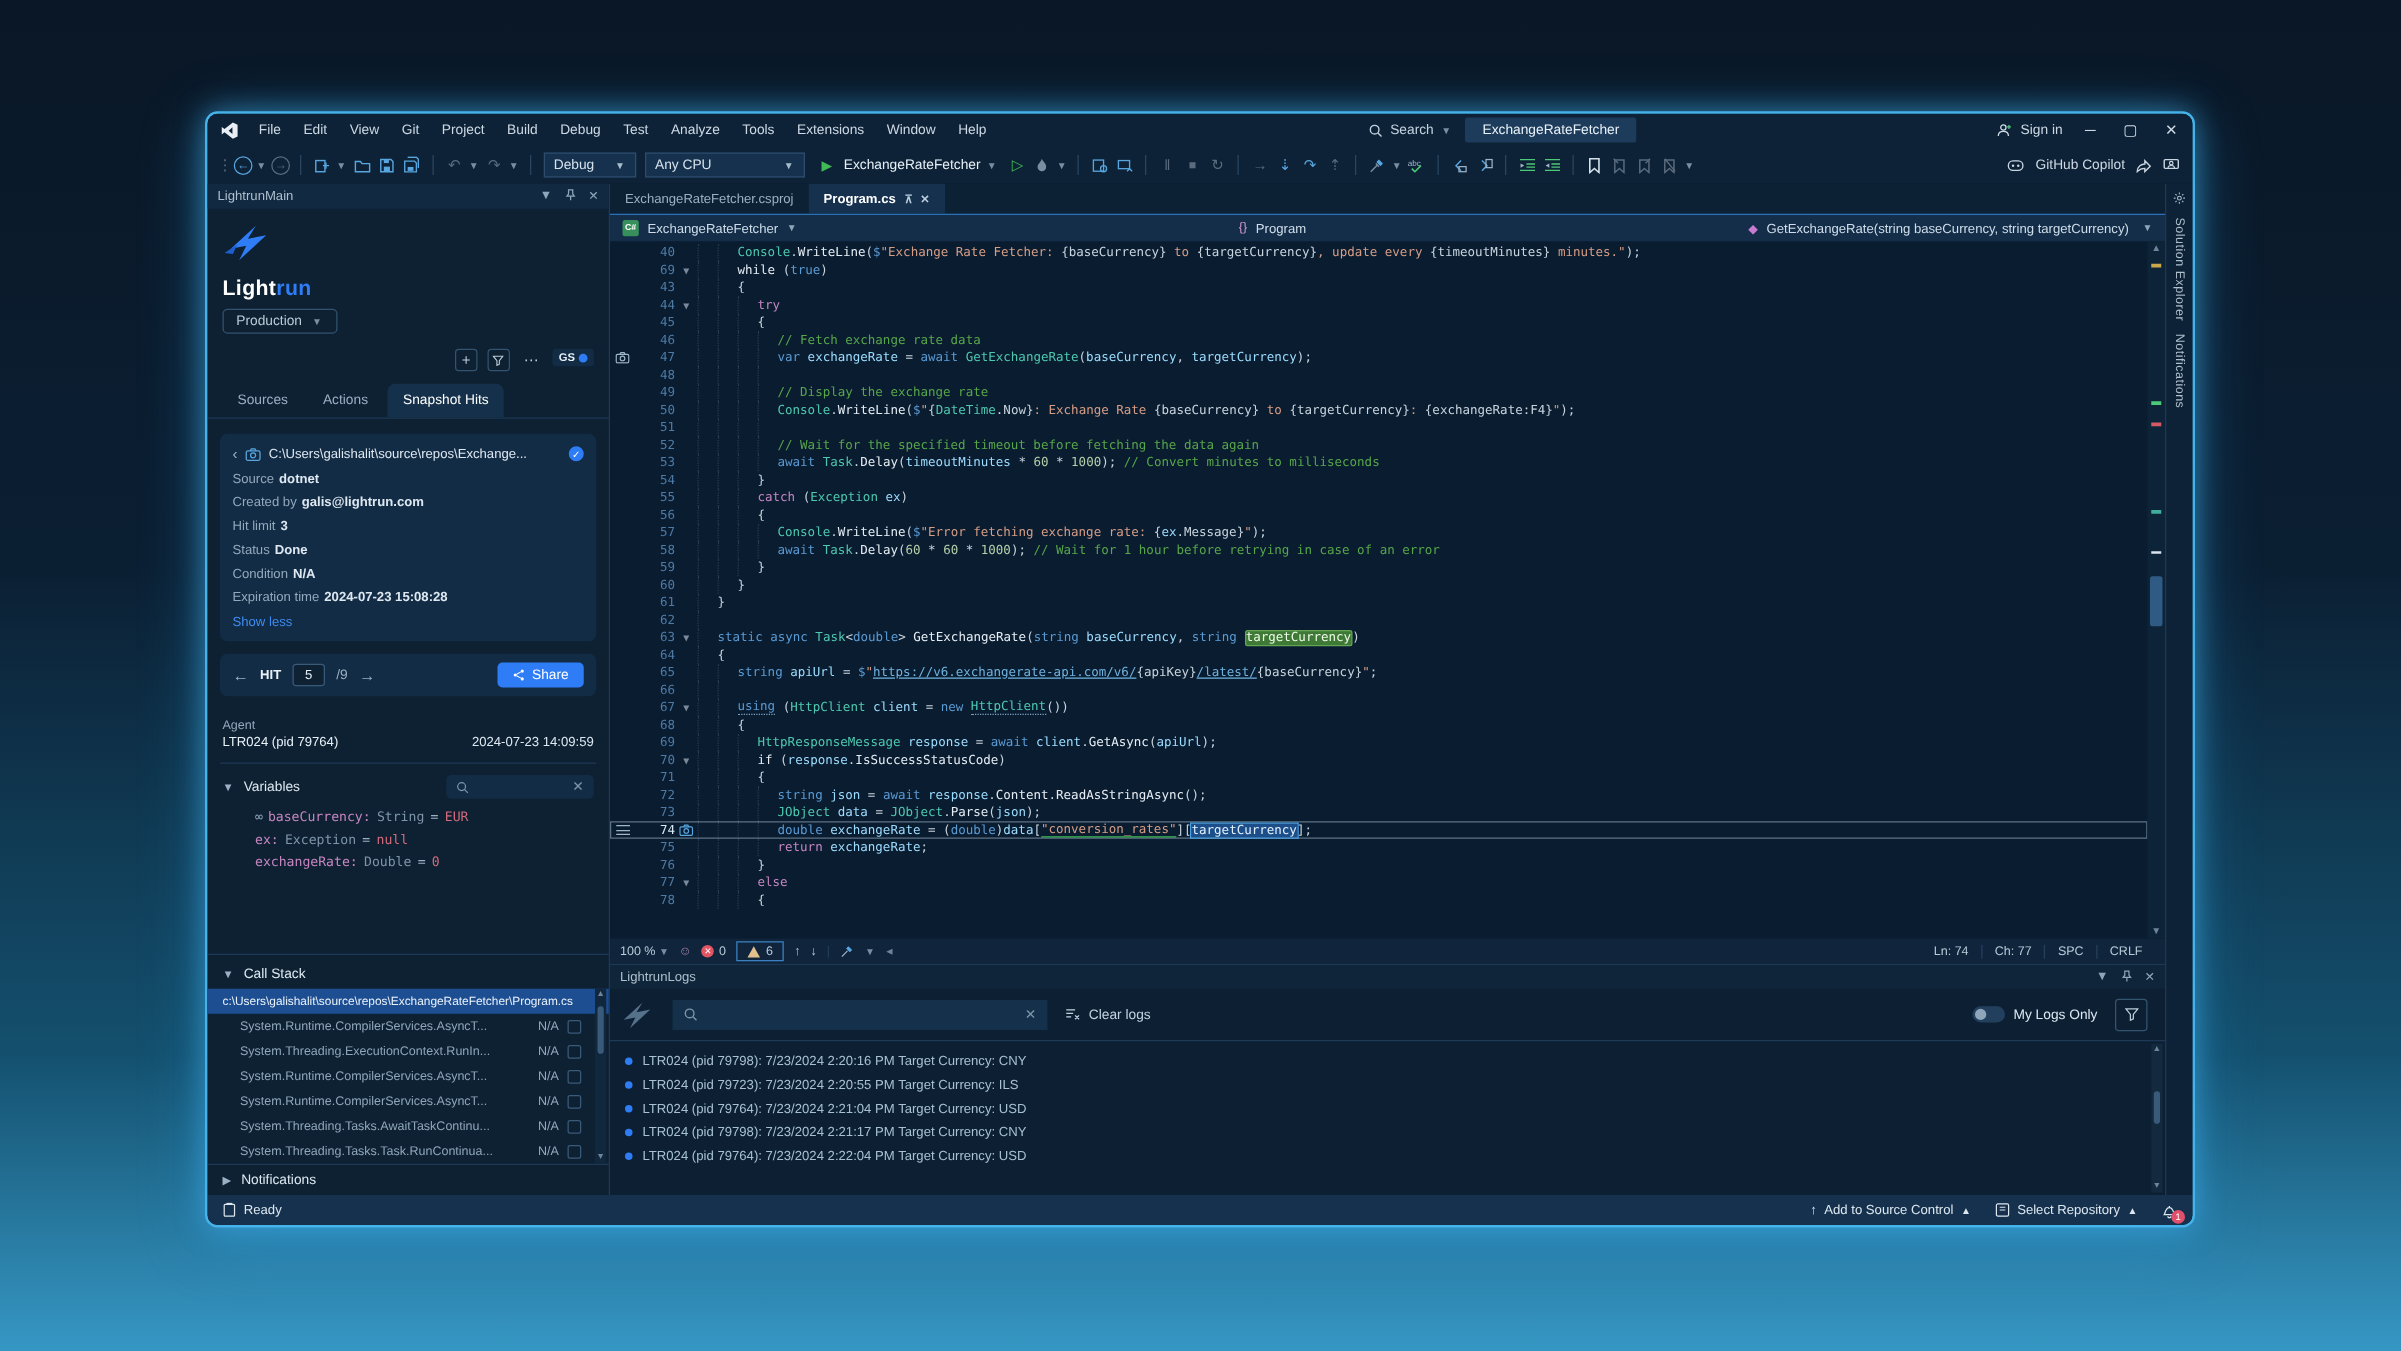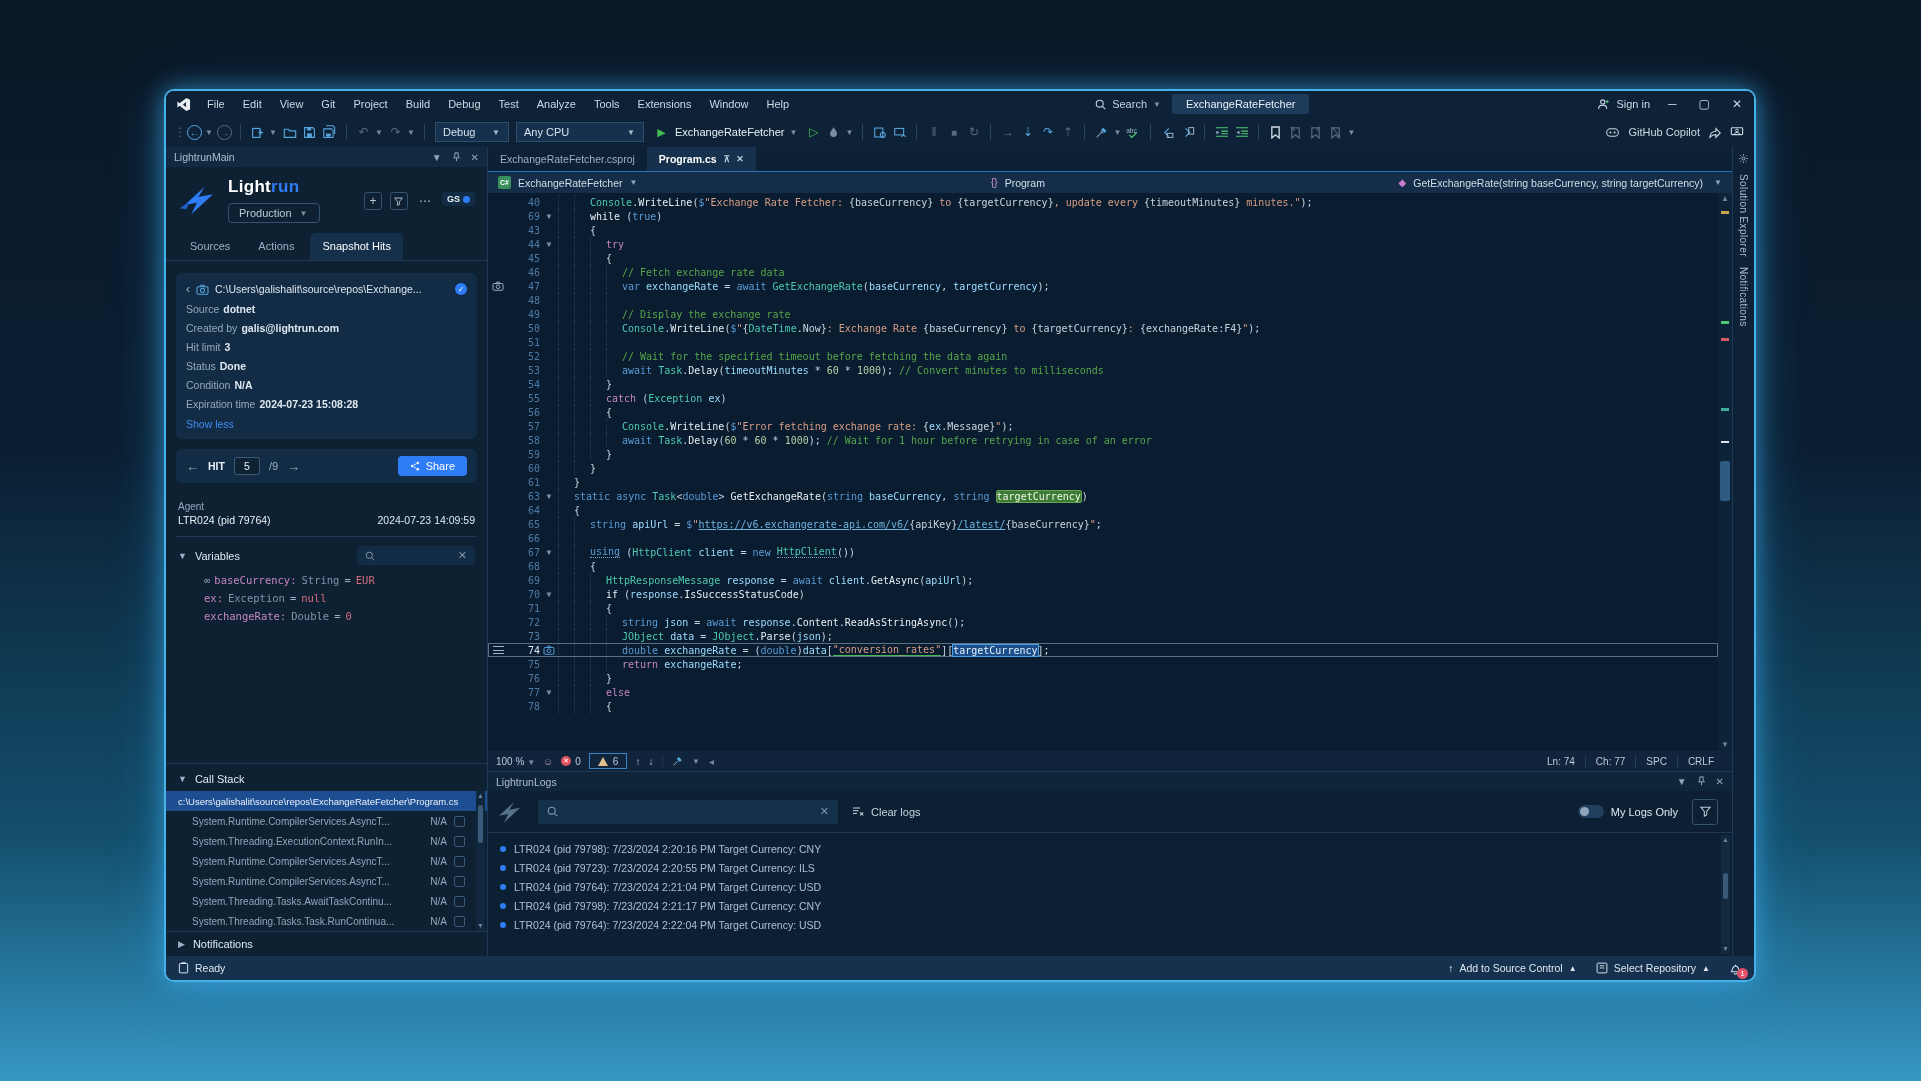--- a/index.html
+++ b/index.html
@@ -29,21 +29,21 @@
   .tselect { display:flex; align-items:center; gap:8px; background:#16314e; border:1px solid #2c4d6e; padding:2px 7px; color:#d5e2ec; margin:0 2px; height:20px; }
   .tselect .caret{ color:#a8bccd; }
   .runbtn { display:flex; align-items:center; gap:5px; color:#e8f1f8; padding:2px 4px; }
   .copilot { margin-left:auto; display:flex; align-items:center; gap:8px; color:#cdd9e5; }
   
   .mainrow { flex:1; display:flex; min-height:0; }
   
   .lpanel { width:322px; flex:0 0 auto; background:#0e2132; border-right:1px solid #1d3955; display:flex; flex-direction:column; }
   .lpanel-title { height:20px; background:#112941; display:flex; align-items:center; padding:0 8px; color:#aebfcd; font-size:10.5px; }
   .lpanel-title .wctl { margin-left:auto; display:flex; gap:10px; color:#8fa6ba; font-size:10px; }
-  .lbrand { display:flex; align-items:center; padding:10px 12px 6px 12px; gap:10px; }
+  .lbrand { display:flex; padding:10px 12px 6px 12px; gap:10px;flex-direction:column; }
   .lbrand-name { font-size:17px; font-weight:bold; color:#fff; letter-spacing:.3px; }
   .lbrand-name b { color:#2f7df6; font-weight:bold; }
   .lenv { display:inline-flex; align-items:center; gap:8px; border:1px solid #33536f; border-radius:4px; padding:3px 10px; color:#b8cbd9; margin-top:6px; }
   .lhdr-actions { margin-left:auto; display:flex; align-items:flex-start; gap:8px; padding-top:2px; }
   .sqbtn { width:18px; height:18px; border:1px solid #33536f; border-radius:3px; display:flex; align-items:center; justify-content:center; color:#b8cbd9; font-size:12px; }
   .gs-chip { display:flex; align-items:center; gap:3px; background:#132c45; border-radius:3px; padding:2px 5px; color:#e8f1f8; font-size:9px; font-weight:bold; }
   .gs-dot { width:7px; height:7px; border-radius:50%; background:#2f7df6; }
   .ltabs { display:flex; padding:4px 12px 0 12px; gap:4px; border-bottom:1px solid #1d3955; }
   .ltab { padding:7px 12px 8px 12px; color:#9ab0c4; font-size:11px; }
   .ltab.active { background:#15304a; color:#fff; border-radius:6px 6px 0 0; }
@@ -616,20 +616,21 @@
               <div class="crow"><span class="gmargin"></span><span class="gnum">52</span><span class="gfold"></span><span class="gcode"><span class="guide"></span><span class="guide"></span><span class="guide"></span><span class="guide"></span><span class="tk-cm">// Wait for the specified timeout before fetching the data again</span></span></div>
               <div class="crow"><span class="gmargin"></span><span class="gnum">53</span><span class="gfold"></span><span class="gcode"><span class="guide"></span><span class="guide"></span><span class="guide"></span><span class="guide"></span><span class="tk-k">await</span><span class="tk-p"> </span><span class="tk-t">Task</span><span class="tk-p">.</span><span class="tk-m">Delay</span><span class="tk-p">(</span><span class="tk-v">timeoutMinutes</span><span class="tk-p"> * </span><span class="tk-n">60</span><span class="tk-p"> * </span><span class="tk-n">1000</span><span class="tk-p">); </span><span class="tk-cm">// Convert minutes to milliseconds</span></span></div>
               <div class="crow"><span class="gmargin"></span><span class="gnum">54</span><span class="gfold"></span><span class="gcode"><span class="guide"></span><span class="guide"></span><span class="guide"></span><span class="tk-p">}</span></span></div>
               <div class="crow"><span class="gmargin"></span><span class="gnum">55</span><span class="gfold"></span><span class="gcode"><span class="guide"></span><span class="guide"></span><span class="guide"></span><span class="tk-c">catch</span><span class="tk-p"> (</span><span class="tk-t">Exception</span><span class="tk-p"> </span><span class="tk-v">ex</span><span class="tk-p">)</span></span></div>
               <div class="crow"><span class="gmargin"></span><span class="gnum">56</span><span class="gfold"></span><span class="gcode"><span class="guide"></span><span class="guide"></span><span class="guide"></span><span class="tk-p">{</span></span></div>
               <div class="crow"><span class="gmargin"></span><span class="gnum">57</span><span class="gfold"></span><span class="gcode"><span class="guide"></span><span class="guide"></span><span class="guide"></span><span class="guide"></span><span class="tk-t">Console</span><span class="tk-p">.</span><span class="tk-m">WriteLine</span><span class="tk-p">(</span><span class="tk-k">$</span><span class="tk-s">"Error fetching exchange rate: </span><span class="tk-p">{</span><span class="tk-v">ex</span><span class="tk-p">.Message}</span><span class="tk-s">"</span><span class="tk-p">);</span></span></div>
               <div class="crow"><span class="gmargin"></span><span class="gnum">58</span><span class="gfold"></span><span class="gcode"><span class="guide"></span><span class="guide"></span><span class="guide"></span><span class="guide"></span><span class="tk-k">await</span><span class="tk-p"> </span><span class="tk-t">Task</span><span class="tk-p">.</span><span class="tk-m">Delay</span><span class="tk-p">(</span><span class="tk-n">60</span><span class="tk-p"> * </span><span class="tk-n">60</span><span class="tk-p"> * </span><span class="tk-n">1000</span><span class="tk-p">); </span><span class="tk-cm">// Wait for 1 hour before retrying in case of an error</span></span></div>
               <div class="crow"><span class="gmargin"></span><span class="gnum">59</span><span class="gfold"></span><span class="gcode"><span class="guide"></span><span class="guide"></span><span class="guide"></span><span class="tk-p">}</span></span></div>
               <div class="crow"><span class="gmargin"></span><span class="gnum">60</span><span class="gfold"></span><span class="gcode"><span class="guide"></span><span class="guide"></span><span class="tk-p">}</span></span></div>
               <div class="crow"><span class="gmargin"></span><span class="gnum">61</span><span class="gfold"></span><span class="gcode"><span class="guide"></span><span class="tk-p">}</span></span></div>
+              <div class="crow"><span class="gmargin"></span><span class="gnum">62</span><span class="gfold"></span><span class="gcode"><span class="guide"></span></span></div>
               <div class="crow"><span class="gmargin"></span><span class="gnum">63</span><span class="gfold">▼</span><span class="gcode"><span class="guide"></span><span class="tk-k">static</span><span class="tk-p"> </span><span class="tk-k">async</span><span class="tk-p"> </span><span class="tk-t">Task</span><span class="tk-p">&lt;</span><span class="tk-k">double</span><span class="tk-p">&gt; </span><span class="tk-m">GetExchangeRate</span><span class="tk-p">(</span><span class="tk-k">string</span><span class="tk-p"> </span><span class="tk-v">baseCurrency</span><span class="tk-p">, </span><span class="tk-k">string</span><span class="tk-p"> </span><span class="tk-hlg">targetCurrency</span><span class="tk-p">)</span></span></div>
               <div class="crow"><span class="gmargin"></span><span class="gnum">64</span><span class="gfold"></span><span class="gcode"><span class="guide"></span><span class="tk-p">{</span></span></div>
               <div class="crow"><span class="gmargin"></span><span class="gnum">65</span><span class="gfold"></span><span class="gcode"><span class="guide"></span><span class="guide"></span><span class="tk-k">string</span><span class="tk-p"> </span><span class="tk-v">apiUrl</span><span class="tk-p"> = </span><span class="tk-k">$</span><span class="tk-s">"</span><span class="tk-lnk">https://v6.exchangerate-api.com/v6/</span><span class="tk-p">{apiKey}</span><span class="tk-lnk">/latest/</span><span class="tk-p">{baseCurrency}</span><span class="tk-s">"</span><span class="tk-p">;</span></span></div>
               <div class="crow"><span class="gmargin"></span><span class="gnum">66</span><span class="gfold"></span><span class="gcode"><span class="guide"></span><span class="guide"></span></span></div>
               <div class="crow"><span class="gmargin"></span><span class="gnum">67</span><span class="gfold">▼</span><span class="gcode"><span class="guide"></span><span class="guide"></span><span class="tk-ksq">using</span><span class="tk-p"> (</span><span class="tk-t">HttpClient</span><span class="tk-p"> </span><span class="tk-v">client</span><span class="tk-p"> = </span><span class="tk-k">new</span><span class="tk-p"> </span><span class="tk-tsq">HttpClient</span><span class="tk-p">())</span></span></div>
               <div class="crow"><span class="gmargin"></span><span class="gnum">68</span><span class="gfold"></span><span class="gcode"><span class="guide"></span><span class="guide"></span><span class="tk-p">{</span></span></div>
               <div class="crow"><span class="gmargin"></span><span class="gnum">69</span><span class="gfold"></span><span class="gcode"><span class="guide"></span><span class="guide"></span><span class="guide"></span><span class="tk-t">HttpResponseMessage</span><span class="tk-p"> </span><span class="tk-v">response</span><span class="tk-p"> = </span><span class="tk-k">await</span><span class="tk-p"> </span><span class="tk-v">client</span><span class="tk-p">.</span><span class="tk-m">GetAsync</span><span class="tk-p">(</span><span class="tk-v">apiUrl</span><span class="tk-p">);</span></span></div>
               <div class="crow"><span class="gmargin"></span><span class="gnum">70</span><span class="gfold">▼</span><span class="gcode"><span class="guide"></span><span class="guide"></span><span class="guide"></span><span class="tk-m">if</span><span class="tk-p"> (</span><span class="tk-v">response</span><span class="tk-p">.</span><span class="tk-m">IsSuccessStatusCode</span><span class="tk-p">)</span></span></div>
               <div class="crow"><span class="gmargin"></span><span class="gnum">71</span><span class="gfold"></span><span class="gcode"><span class="guide"></span><span class="guide"></span><span class="guide"></span><span class="tk-p">{</span></span></div>
               <div class="crow"><span class="gmargin"></span><span class="gnum">72</span><span class="gfold"></span><span class="gcode"><span class="guide"></span><span class="guide"></span><span class="guide"></span><span class="guide"></span><span class="tk-k">string</span><span class="tk-p"> </span><span class="tk-v">json</span><span class="tk-p"> = </span><span class="tk-k">await</span><span class="tk-p"> </span><span class="tk-v">response</span><span class="tk-p">.</span><span class="tk-m">Content</span><span class="tk-p">.</span><span class="tk-m">ReadAsStringAsync</span><span class="tk-p">();</span></span></div>

